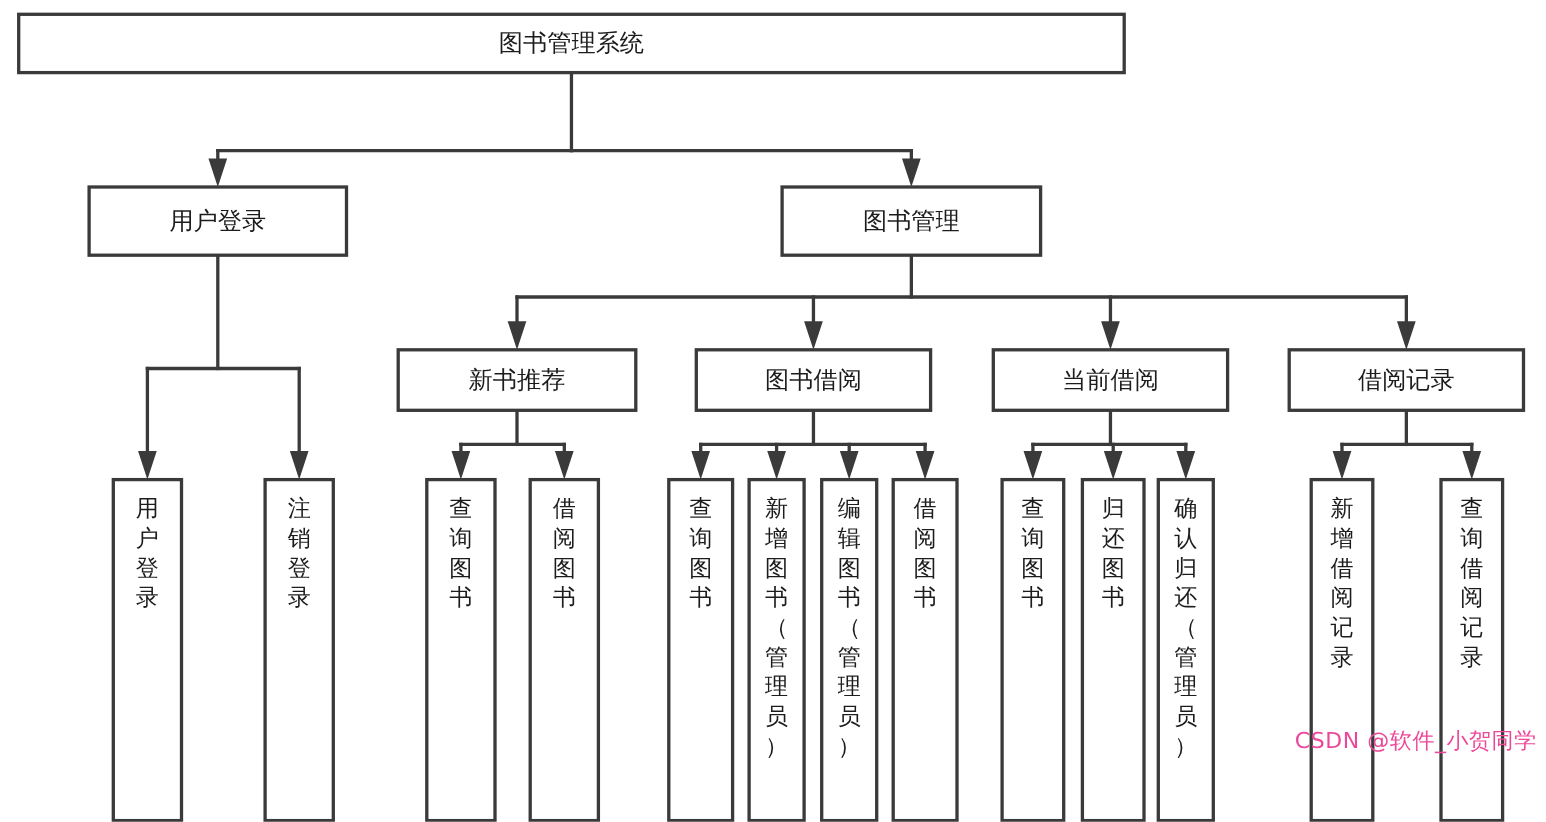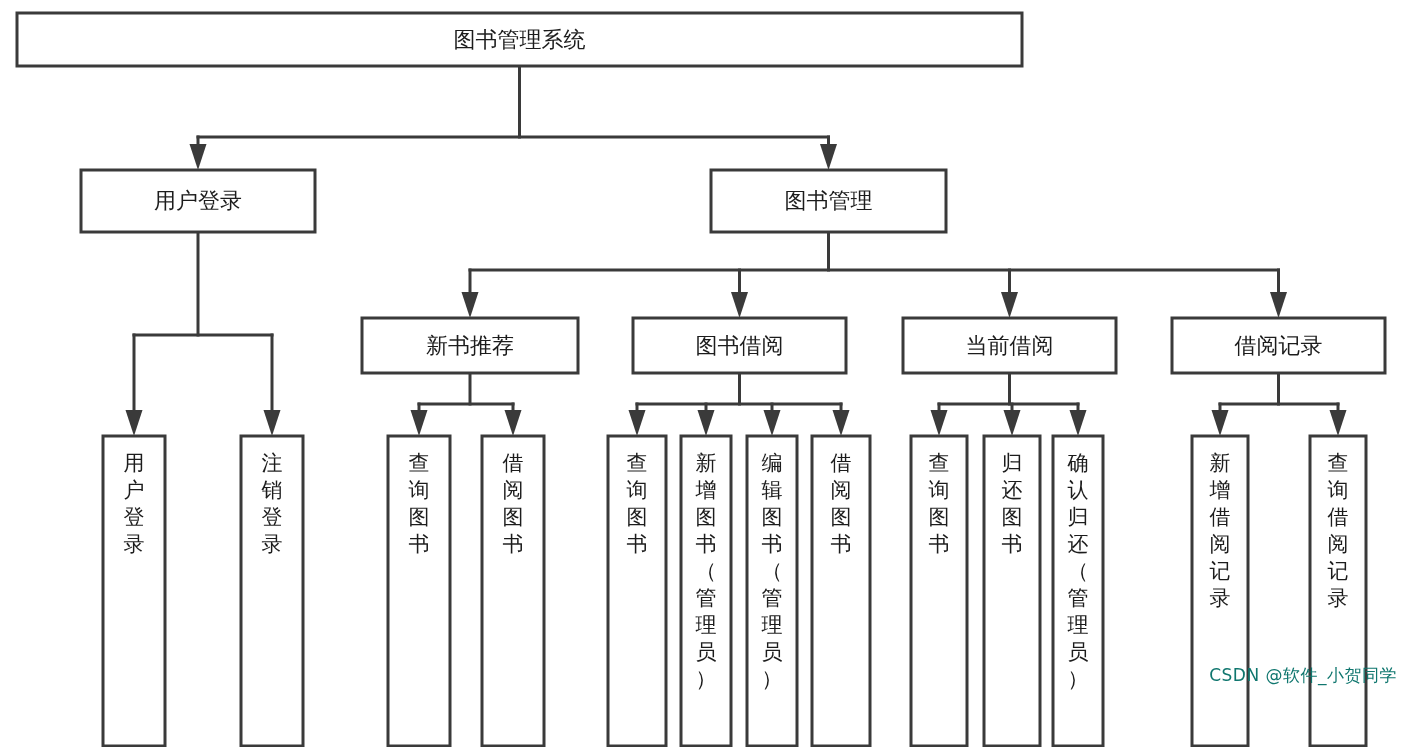--- a/index.html
+++ b/index.html
@@ -18,22 +18,22 @@
     fill:#1c1c1c;
     font-size:22px;
     text-anchor:middle;
     dominant-baseline:middle;
   }
   .node-label.vertical{font-size:21px;}
   .wm{
     position:absolute;
     right:8px;bottom:4px;
     font-family:"DejaVu Sans","Liberation Sans",sans-serif;
-    font-size:17px;
-    color:#0f766e;
+    font-size:20px;
+    color:#ec4899;
     letter-spacing:.5px;
     white-space:nowrap;
     pointer-events:none;
   }
 </style>
 </head>
 <body>
 
 <div id="diagram-root">
   <svg id="tree-svg" viewBox="0 0 1405 747" xmlns="http://www.w3.org/2000/svg">

